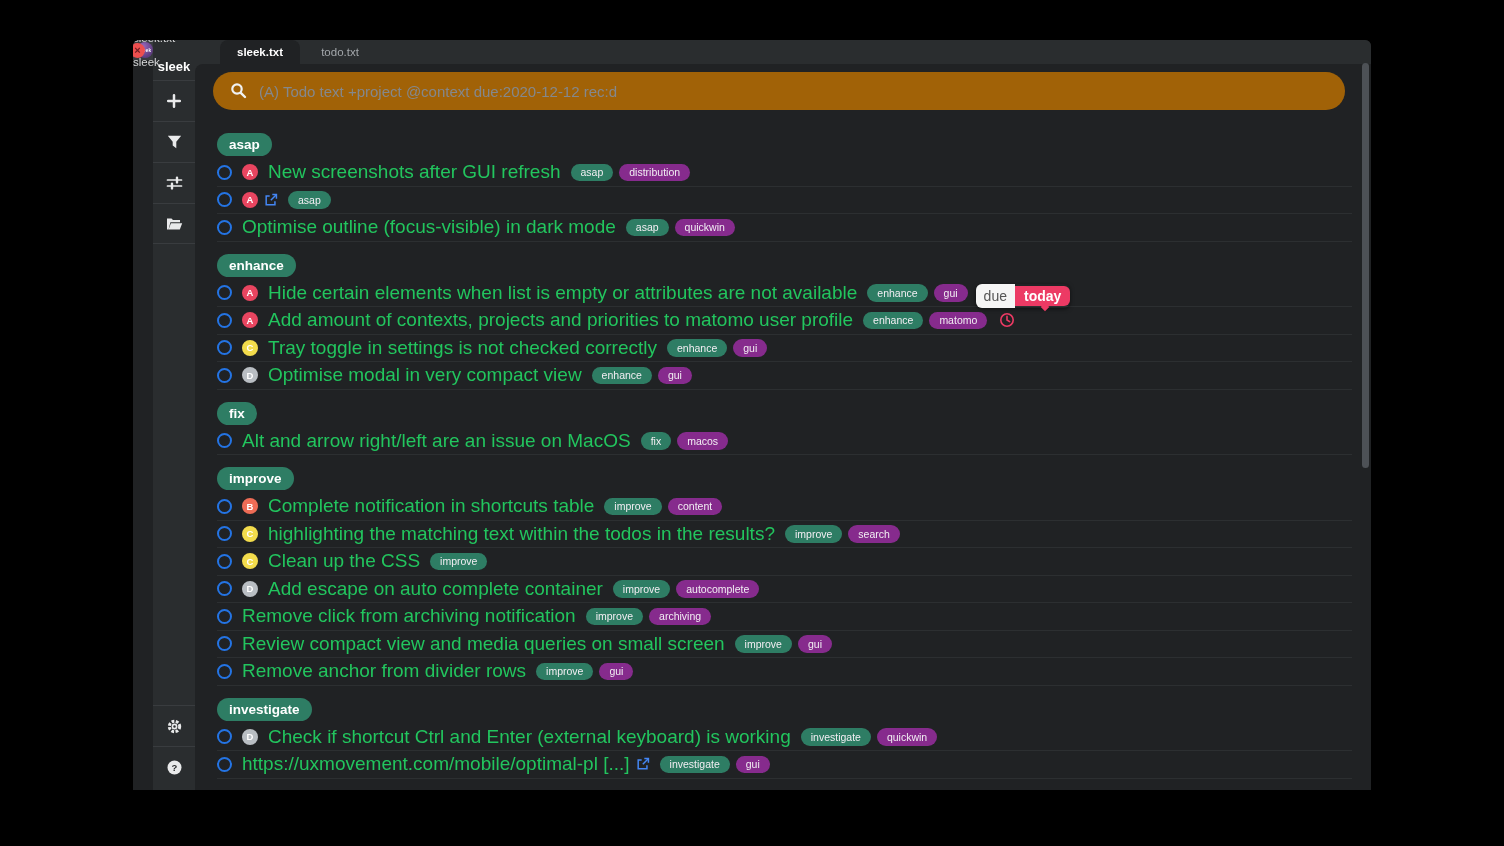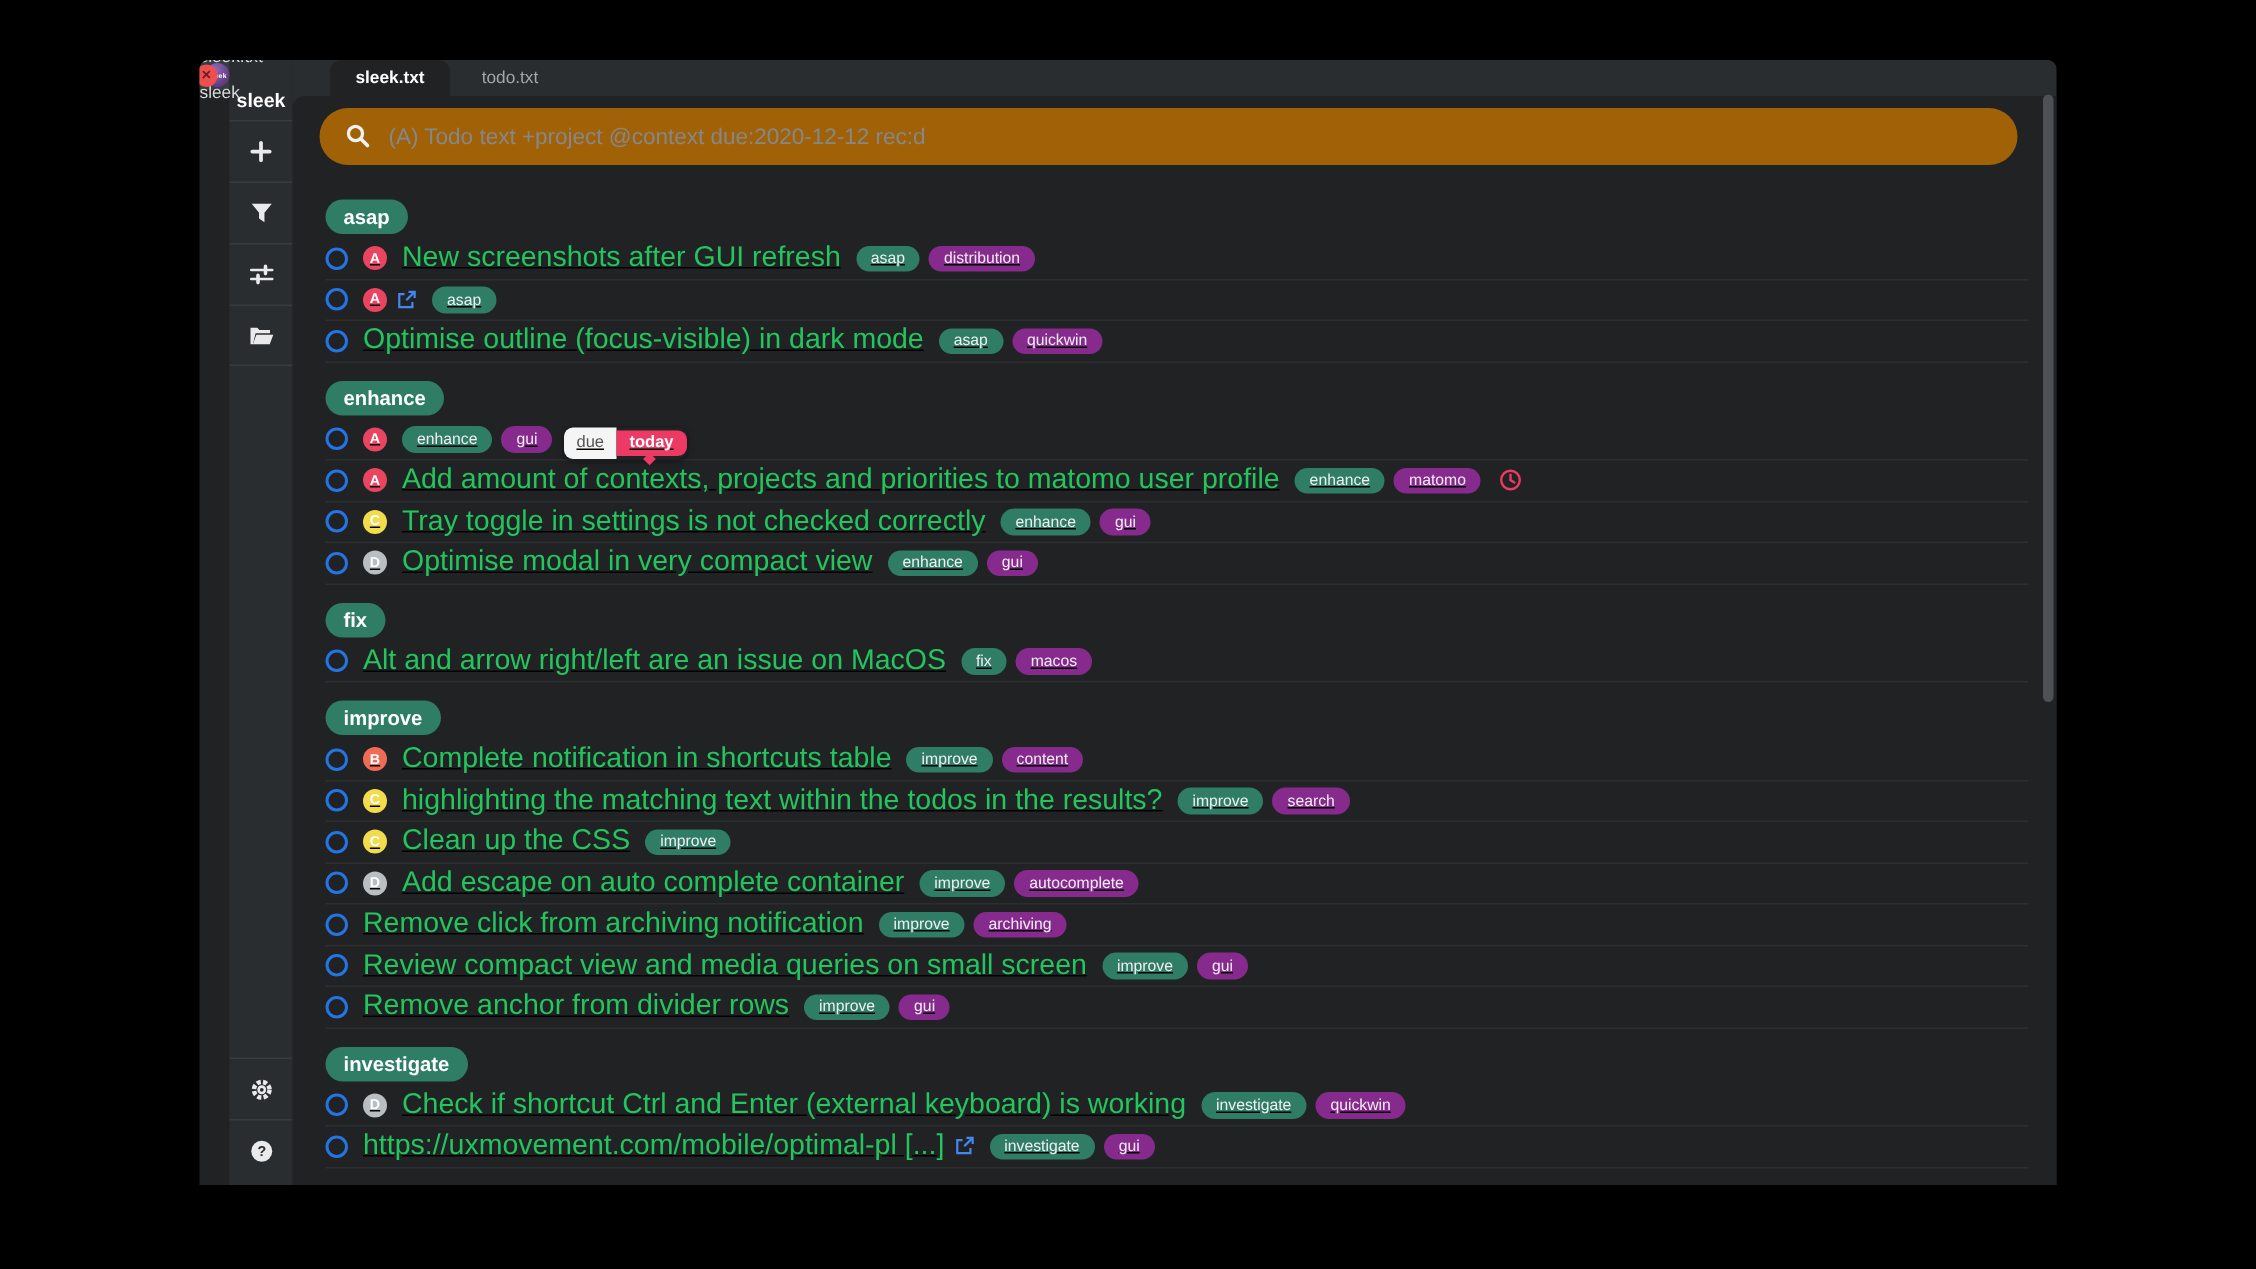--- a/index.html
+++ b/index.html
@@ -49,21 +49,21 @@
 
   
   .search-wrap { position:relative; margin:8px 26px 0 18px; height:38px; flex:0 0 auto; }
   .search-input { width:100%; height:38px; border:none; outline:none; border-radius:19px;
                   background:#a16207; color:#e6e7e8; font-size:15px; padding:0 20px 0 46px;
                   font-family:"Liberation Sans", sans-serif; }
   .search-input::placeholder { color:#84888d; opacity:1; }
   .search-icon { position:absolute; left:17px; top:10px; }
 
   
-  .todo-list { flex:1; padding:23px 19px 0 22px; overflow:hidden;text-decoration:underline; }
+  .todo-list { flex:1; padding:23px 19px 0 22px; overflow:hidden; }
   .todo-group + .todo-group { margin-top:12px; }
   .group-header-row { margin-bottom:3px; }
   .group-pill { display:inline-block; background:var(--accent-green); color:#fff;
                 font-size:13.5px; font-weight:bold; padding:4px 12px; border-radius:12px; }
 
   .todo-row { height:27.5px; display:flex; align-items:center; gap:10px;
               border-bottom:1px solid #2c2f31; }
   .todo-group .todo-row:first-of-type { border-top:1px solid #2c2f31; }
   .checkbox { width:15px; height:15px; flex:0 0 15px; border:2px solid var(--checkbox-blue);
               border-radius:50%; background:transparent; cursor:pointer; }
@@ -73,21 +73,21 @@
   .pC { background:var(--priority-c); } .pD { background:var(--priority-d); }
   .todo-text { color:#22c55e; font-size:19px; white-space:nowrap; }
   .link-icon { display:flex; margin-left:-4px; }
   .pill { font-size:10.5px; color:#f2eef3; padding:3.5px 10px; border-radius:11px;
           white-space:nowrap; line-height:1; }
   .pill + .pill { margin-left:-4px; }
   .pill-project { background:var(--accent-green); }
   .pill-context { background:var(--accent-purple); }
 
   .due-badge { position:relative; display:flex; align-items:center; top:3px; margin-left:-2px;
-               font-size:11px; line-height:1; box-shadow:0 1px 4px rgba(0,0,0,.55);
+               font-size:14px; line-height:1; box-shadow:0 1px 4px rgba(0,0,0,.55);
                border-radius:6px; }
   .due-label { background:#f5f5f5; color:#555; padding:5px 8px; border-radius:6px 0 0 6px; }
   .due-value { background:var(--due-pink); color:#fff; font-weight:bold; padding:3px 9px;
                border-radius:0 6px 6px 0; }
   .due-tail { position:absolute; right:22px; bottom:-2.5px; width:6px; height:6px;
               background:var(--due-pink); transform:rotate(45deg); }
   .clock-icon { display:flex; margin-left:2px; }
 
   
   .scrollbar-thumb { position:absolute; right:2px; top:23px; width:7px; height:405px;
@@ -206,20 +206,21 @@
                   <span class="todo-text">Optimise outline (focus-visible) in dark mode</span>
                   <span class="pill pill-project">asap</span>
                   <span class="pill pill-context">quickwin</span>
                 </div>
               </section>
               <section class="todo-group">
                 <div class="group-header-row"><span class="group-pill">enhance</span></div>
                 <div class="todo-row">
                   <span class="checkbox"></span>
                   <span class="priority pA">A</span>
+                  <span class="todo-text">Hide certain elements when list is empty or attributes are not available</span>
                   <span class="pill pill-project">enhance</span>
                   <span class="pill pill-context">gui</span>
                   <span class="due-badge">
                     <span class="due-label">due</span>
                     <span class="due-value">today</span>
                     <span class="due-tail"></span>
                   </span>
                 </div>
                 <div class="todo-row">
                   <span class="checkbox"></span>

